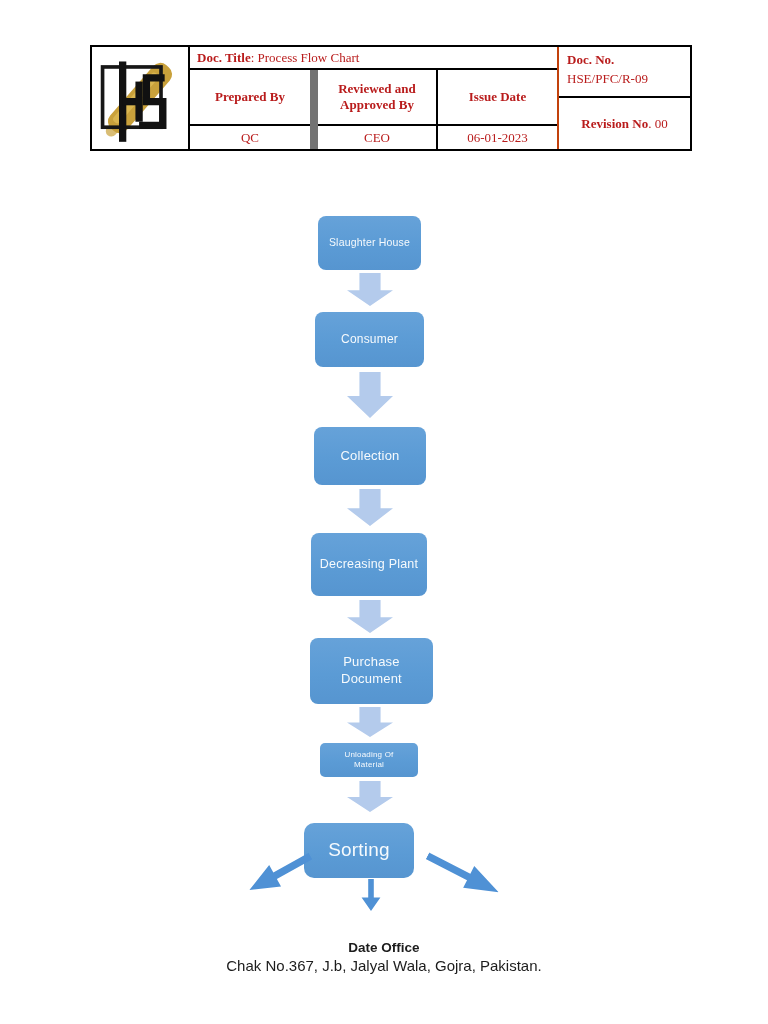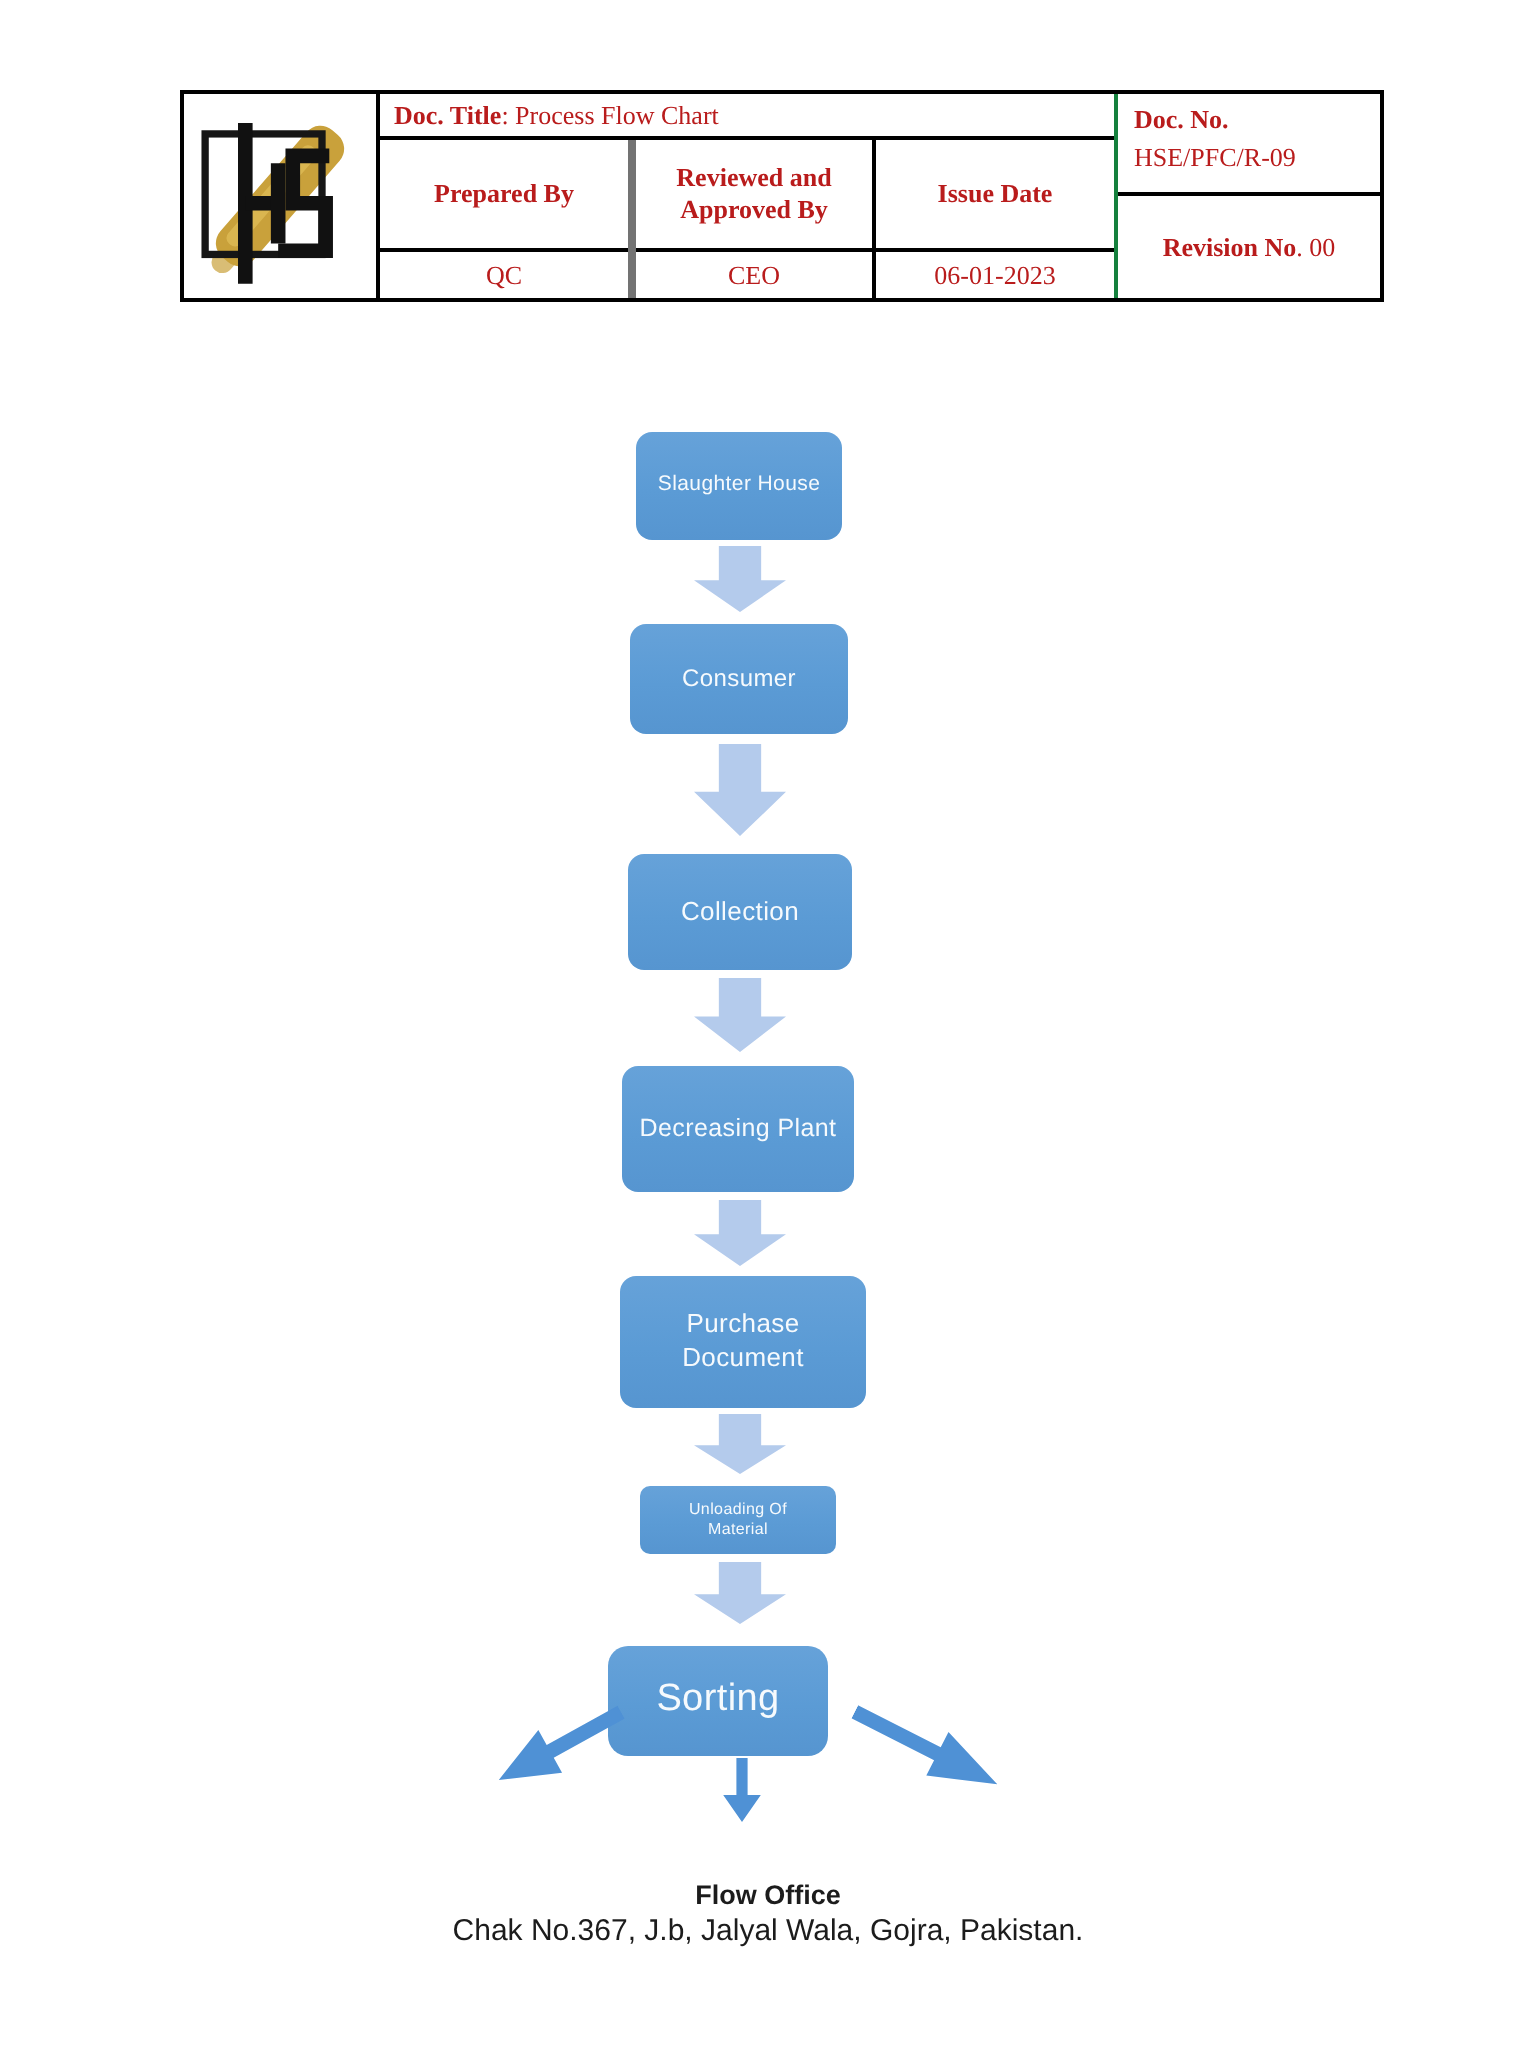--- a/index.html
+++ b/index.html
@@ -11,26 +11,26 @@
     position:absolute; left:90px; top:45px; width:602px; height:106px;
     display:flex; border:2px solid #000;
     font-family:"Liberation Serif", serif; font-size:13px; color:#b91c1c;
     background:#fff;
   }
   .logo-cell { width:98px; border-right:2px solid #000; display:flex; align-items:center; justify-content:center; }
   .mid { width:367px; display:flex; flex-direction:column; }
   .title-row { height:23px; border-bottom:2px solid #000; display:flex; align-items:center; padding-left:7px; white-space:nowrap; }
   .mid-cols { flex:1; display:flex; }
   .mcol { display:flex; flex-direction:column; }
-  .mcol.c1 { width:128px; border-right:4px solid #737373; }
+  .mcol.c1 { width:128px; border-right:8px solid #737373; }
   .mcol.c2 { width:120px; border-right:2px solid #000; }
   .mcol.c3 { flex:1; }
   .mhead { height:56px; border-bottom:2px solid #000; display:flex; align-items:center; justify-content:center; text-align:center; font-weight:bold; line-height:1.25; padding:0 6px; }
   .mval { flex:1; display:flex; align-items:center; justify-content:center; }
-  .right-col { flex:1; border-left:2px solid #15803d; display:flex; flex-direction:column; }
+  .right-col { flex:1; border-left:2px solid #c2410c; display:flex; flex-direction:column; }
   .docno { height:51px; border-bottom:2px solid #000; padding:4px 0 0 8px; line-height:1.45; }
   .rev { flex:1; display:flex; align-items:center; justify-content:center; }
   .b { font-weight:bold; }
 
   
   .fbox {
     position:absolute; background:linear-gradient(180deg,#66a2d9 0%,#5b9bd5 55%,#5695d0 100%);
     border-radius:8px; color:#f6fafd;
     display:flex; align-items:center; justify-content:center; text-align:center;
     line-height:1.3; letter-spacing:.2px;
@@ -131,15 +131,15 @@
   <div class="fbox" style="left:304px; top:823px; width:110px; height:55px; font-size:19px; border-radius:10px;">
     <span>Sorting</span>
   </div>
 
   <div class="barrow" style="left:267px; top:838px; width:26px; height:70px; transform:rotate(61deg);"></div>
   <div class="barrow" style="left:361px; top:879px; width:20px; height:32px;"></div>
   <div class="barrow" style="left:450px; top:834px; width:26px; height:80px; transform:rotate(-63deg);"></div>
 </div>
 
 <div class="footer">
-  <div class="fo-title">Flow Office</div>
+  <div class="fo-title">Date Office</div>
   <div class="fo-addr">Chak No.367, J.b, Jalyal Wala, Gojra, Pakistan.</div>
 </div>
 
 </body></html>

